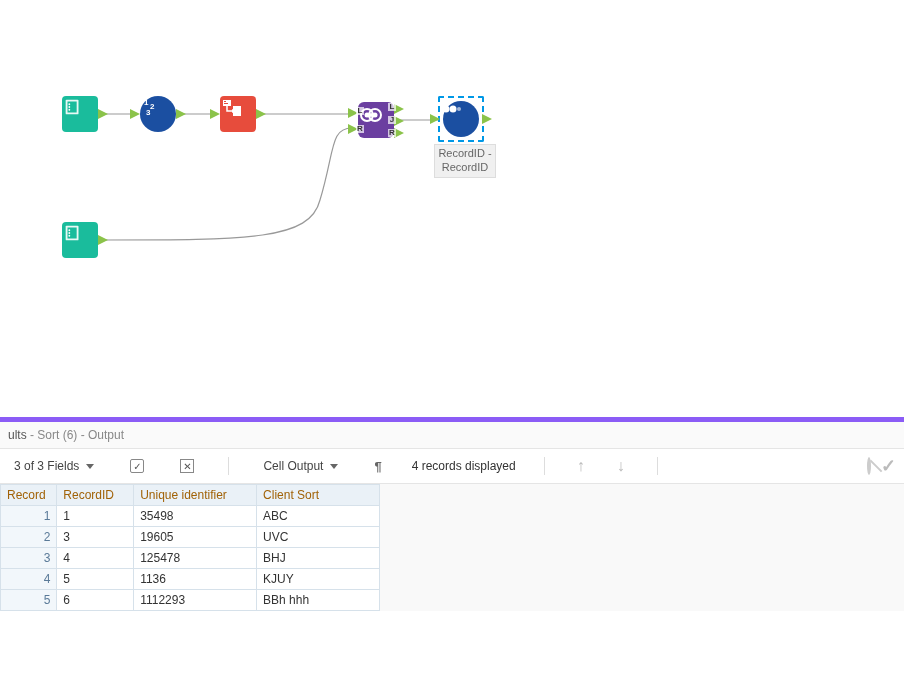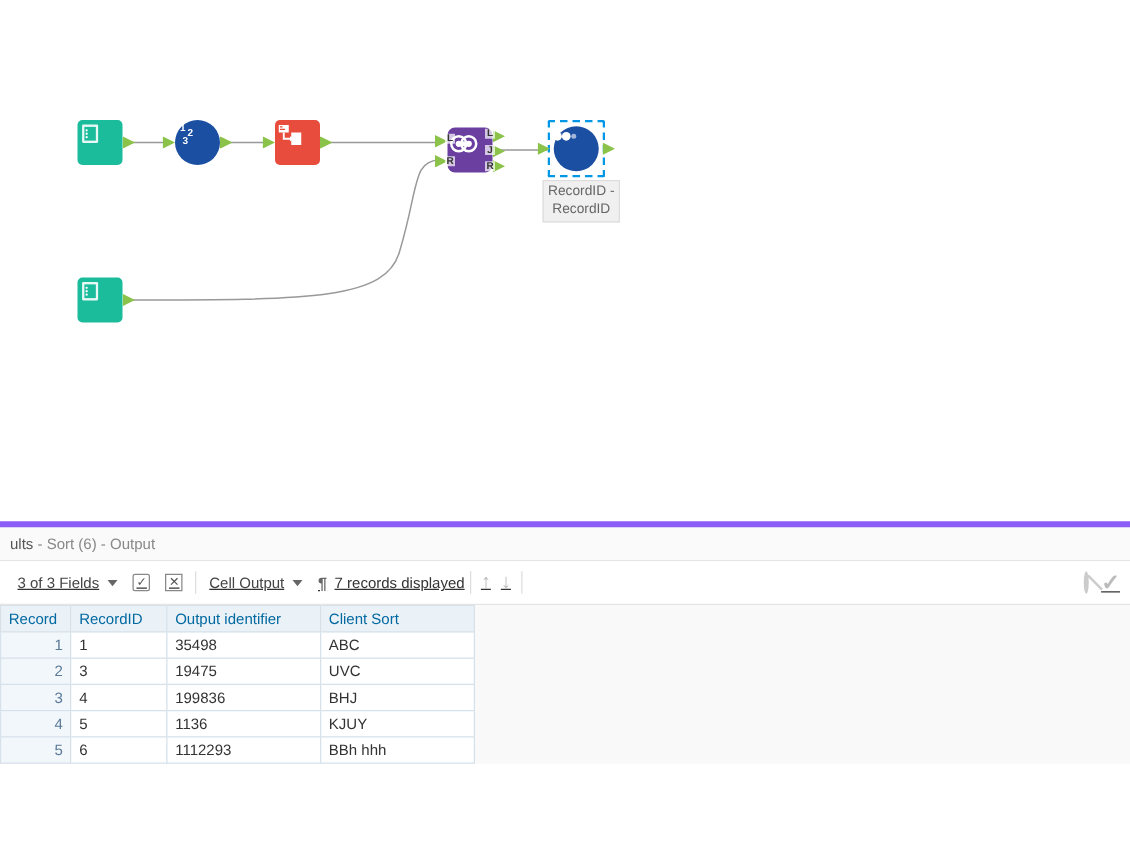--- a/index.html
+++ b/index.html
@@ -16,36 +16,36 @@
   .sort-tool { background: #1b4fa1; border-radius:50%; width:36px;height:36px;display:flex;align-items:center;justify-content:center;}
   .selected-node { border: 2px dashed #0098e6; padding: 3px; border-radius: 2px; }
   .port { width:10px;height:10px;background:#8bc34a;position:absolute; }
   .port-out { right:-10px; top:13px; clip-path: polygon(0 0, 100% 50%, 0 100%); }
   .port-in { left:-10px; top:13px; clip-path: polygon(0 0, 100% 50%, 0 100%); }
   .port-lbl { position:absolute; font-size:8px; font-weight:bold; color:#333; background:rgba(255,255,255,0.7); width:8px; height:8px; text-align:center; line-height:8px; }
 
   .results-panel { position: absolute; top: 390px; left: 0; right: 0; border-top: 5px solid #8b5cf6; background: #f9f9f9; margin-top: 27px; }
   .results-header { padding: 6px 8px; font-size: 12px; color: #555; background: #fafafa; border-bottom: 1px solid #e5e5e5; }
   .results-header .muted { color: #888; }
-  .toolbar { display: flex; align-items: center; padding: 6px 8px; gap: 0; border-bottom: 1px solid #e5e5e5; background: #fff; min-height: 34px; text-decoration: underline;}
+  .toolbar { display: flex; align-items: center; padding: 6px 8px; gap: 24px; border-bottom: 1px solid #e5e5e5; background: #fff; min-height: 34px;}
   .toolbar .sep { width: 1px; height: 18px; background: #ddd; margin: 0 4px; }
   .toolbar-btn { display: inline-flex; align-items: center; gap: 4px; padding: 2px 6px; border: none; background: transparent; color: #444; font-size: 12px; cursor: pointer; }
   .caret-down { display:inline-block; width:0;height:0;border-left:4px solid transparent;border-right:4px solid transparent;border-top:5px solid #666; margin-left:3px;}
   .check-box { width:14px;height:14px;border:1px solid #888;border-radius:2px;display:inline-flex;align-items:center;justify-content:center;font-size:10px;color:#555;}
   .x-box { width:14px;height:14px;border:1px solid #888;display:inline-flex;align-items:center;justify-content:center;font-size:10px;color:#555;}
   .arrow-btn { color:#bbb; font-size:16px; padding:0 4px; cursor:pointer;}
   .right-icons { margin-left:auto; display:flex; gap:10px; align-items:center;}
   .block-icon { width:16px;height:16px;border:2px solid #ccc;border-radius:50%; position:relative;}
   .block-icon::after{content:"";position:absolute;width:16px;height:2px;background:#ccc;top:6px;left:-1px;transform:rotate(45deg);}
   .check-icon { color:#bbb; font-size:18px; font-weight:bold;}
   .para-icon { font-weight:bold; color:#666; font-size:13px;}
 
   table.results { border-collapse: collapse; width: 380px; background:#fff;}
   table.results th, table.results td { border: 1px solid #d6e1ea; padding: 3px 6px; font-size: 12px; text-align: left; height: 20px; white-space: nowrap;}
-  table.results th { background: #eaf1f7; color: #0369a1; font-weight: normal; }
+  table.results th { background: #eaf1f7; color: #a16207; font-weight: normal; }
   table.results td.rownum { text-align: right; color: #5a7a98; background: #f2f7fb; width: 55px;}
   table.results th.rownum-h { background:#eaf1f7; width:55px;}
   table.results td { background:#fff;}
 </style>
 </head>
 <body>
 
 <div class="canvas">
   <svg width="904" height="390">
     <path d="M 100 114 L 135 114" stroke="#999" stroke-width="1.2" fill="none"></path>
@@ -164,57 +164,57 @@
         <span class="x-box">✕</span>
       </button>
     <div class="sep"></div>
     <button class="toolbar-btn">
       <span>Cell Output</span>
         <span class="caret-down"></span>
     </button>
     <button class="toolbar-btn">
         <span class="para-icon">¶</span>
       </button>
-    <span>7 records displayed</span>
+    <span>4 records displayed</span>
     <div class="sep"></div>
     <span class="arrow-btn">↑</span>
     <span class="arrow-btn">↓</span>
     <div class="sep"></div>
     <div class="right-icons">
       <span><span class="block-icon"></span></span>
       <span class="check-icon">✓</span>
     </div>
   </div>
 
   <table class="results">
     <thead>
       <tr>
         <th class="rownum-h">Record</th>
         <th style="width:75px">RecordID</th>
-        <th style="width:120px">Output identifier</th>
+        <th style="width:120px">Unique identifier</th>
         <th style="width:120px">Client Sort</th>
       </tr>
     </thead>
     <tbody id="results-body">
         <tr>
           <td class="rownum">1</td>
           <td>1</td>
           <td>35498</td>
           <td>ABC</td>
         </tr>
         <tr>
           <td class="rownum">2</td>
           <td>3</td>
-          <td>19475</td>
+          <td>19605</td>
           <td>UVC</td>
         </tr>
         <tr>
           <td class="rownum">3</td>
           <td>4</td>
-          <td>199836</td>
+          <td>125478</td>
           <td>BHJ</td>
         </tr>
         <tr>
           <td class="rownum">4</td>
           <td>5</td>
           <td>1136</td>
           <td>KJUY</td>
         </tr>
         <tr>
           <td class="rownum">5</td>

